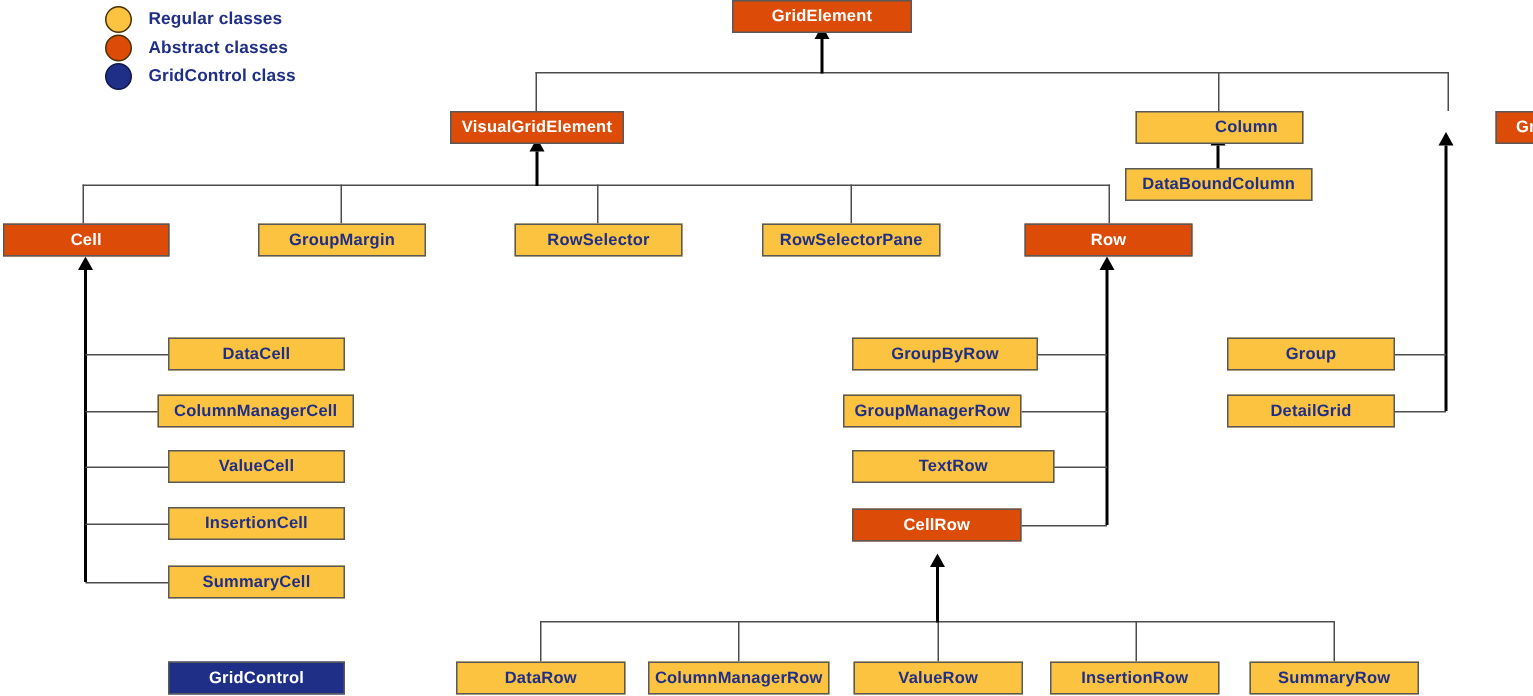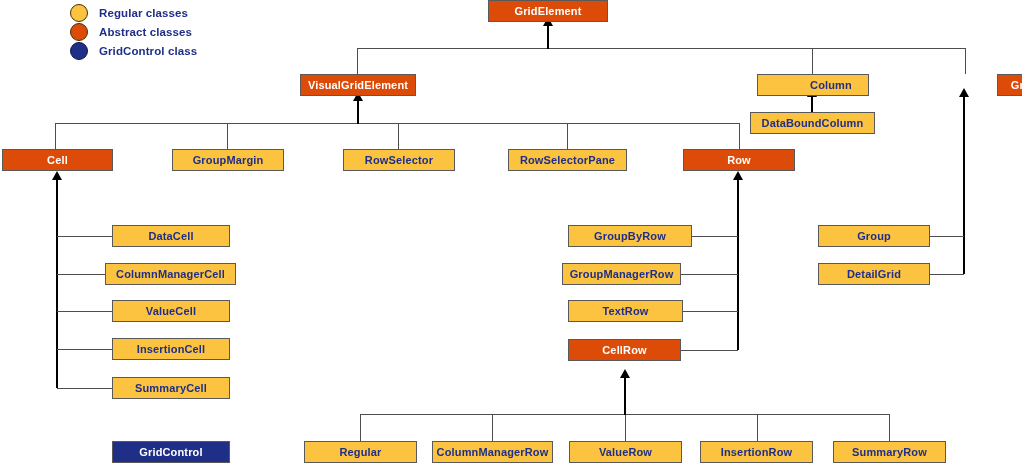--- a/index.html
+++ b/index.html
@@ -143,31 +143,31 @@
   <div class="node regular" style="left:112px;top:300px;width:118px;">ValueCell</div>
 
   <div class="node regular" style="left:112px;top:338px;width:118px;">InsertionCell</div>
 
   <div class="node regular" style="left:112px;top:377px;width:118px;">SummaryCell</div>
 
   <div class="node regular" style="left:568px;top:225px;width:124px;">GroupByRow</div>
 
   <div class="node regular" style="left:562px;top:263px;width:119px;">GroupManagerRow</div>
 
-  <div class="node regular" style="left:568px;top:300px;width:115px;">TextRow</div>
+  <div class="node regular" style="left:568px;top:300px;width:135px;">TextRow</div>
 
   <div class="node abstract" style="left:568px;top:339px;width:113px;">CellRow</div>
 
   <div class="node regular" style="left:818px;top:225px;width:112px;">Group</div>
 
   <div class="node regular" style="left:818px;top:263px;width:112px;">DetailGrid</div>
 
   <div class="node control" style="left:112px;top:441px;width:118px;">GridControl</div>
 
-  <div class="node regular" style="left:304px;top:441px;width:113px;">Regular</div>
+  <div class="node regular" style="left:304px;top:441px;width:113px;">DataRow</div>
 
   <div class="node regular" style="left:432px;top:441px;width:121px;">ColumnManagerRow</div>
 
   <div class="node regular" style="left:569px;top:441px;width:113px;">ValueRow</div>
 
   <div class="node regular" style="left:700px;top:441px;width:113px;">InsertionRow</div>
 
   <div class="node regular" style="left:833px;top:441px;width:113px;">SummaryRow</div>
 
 </div>

